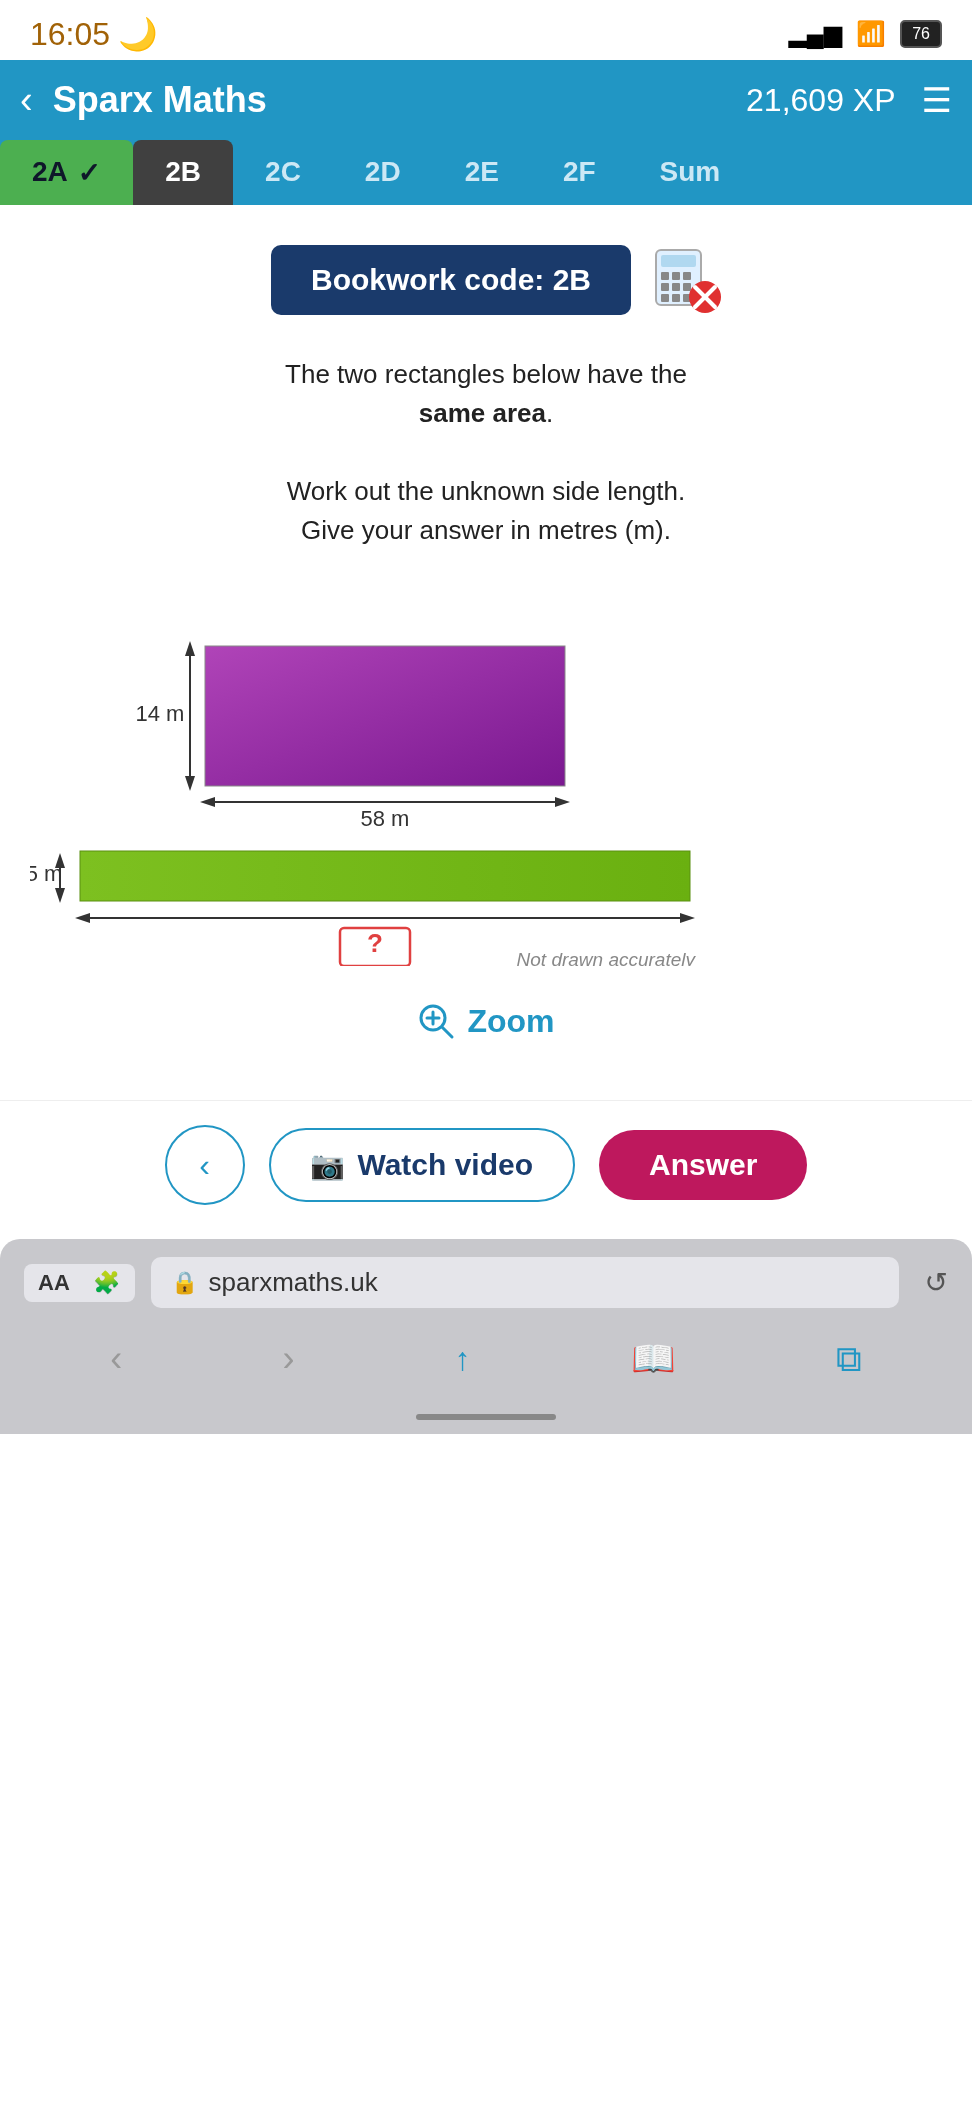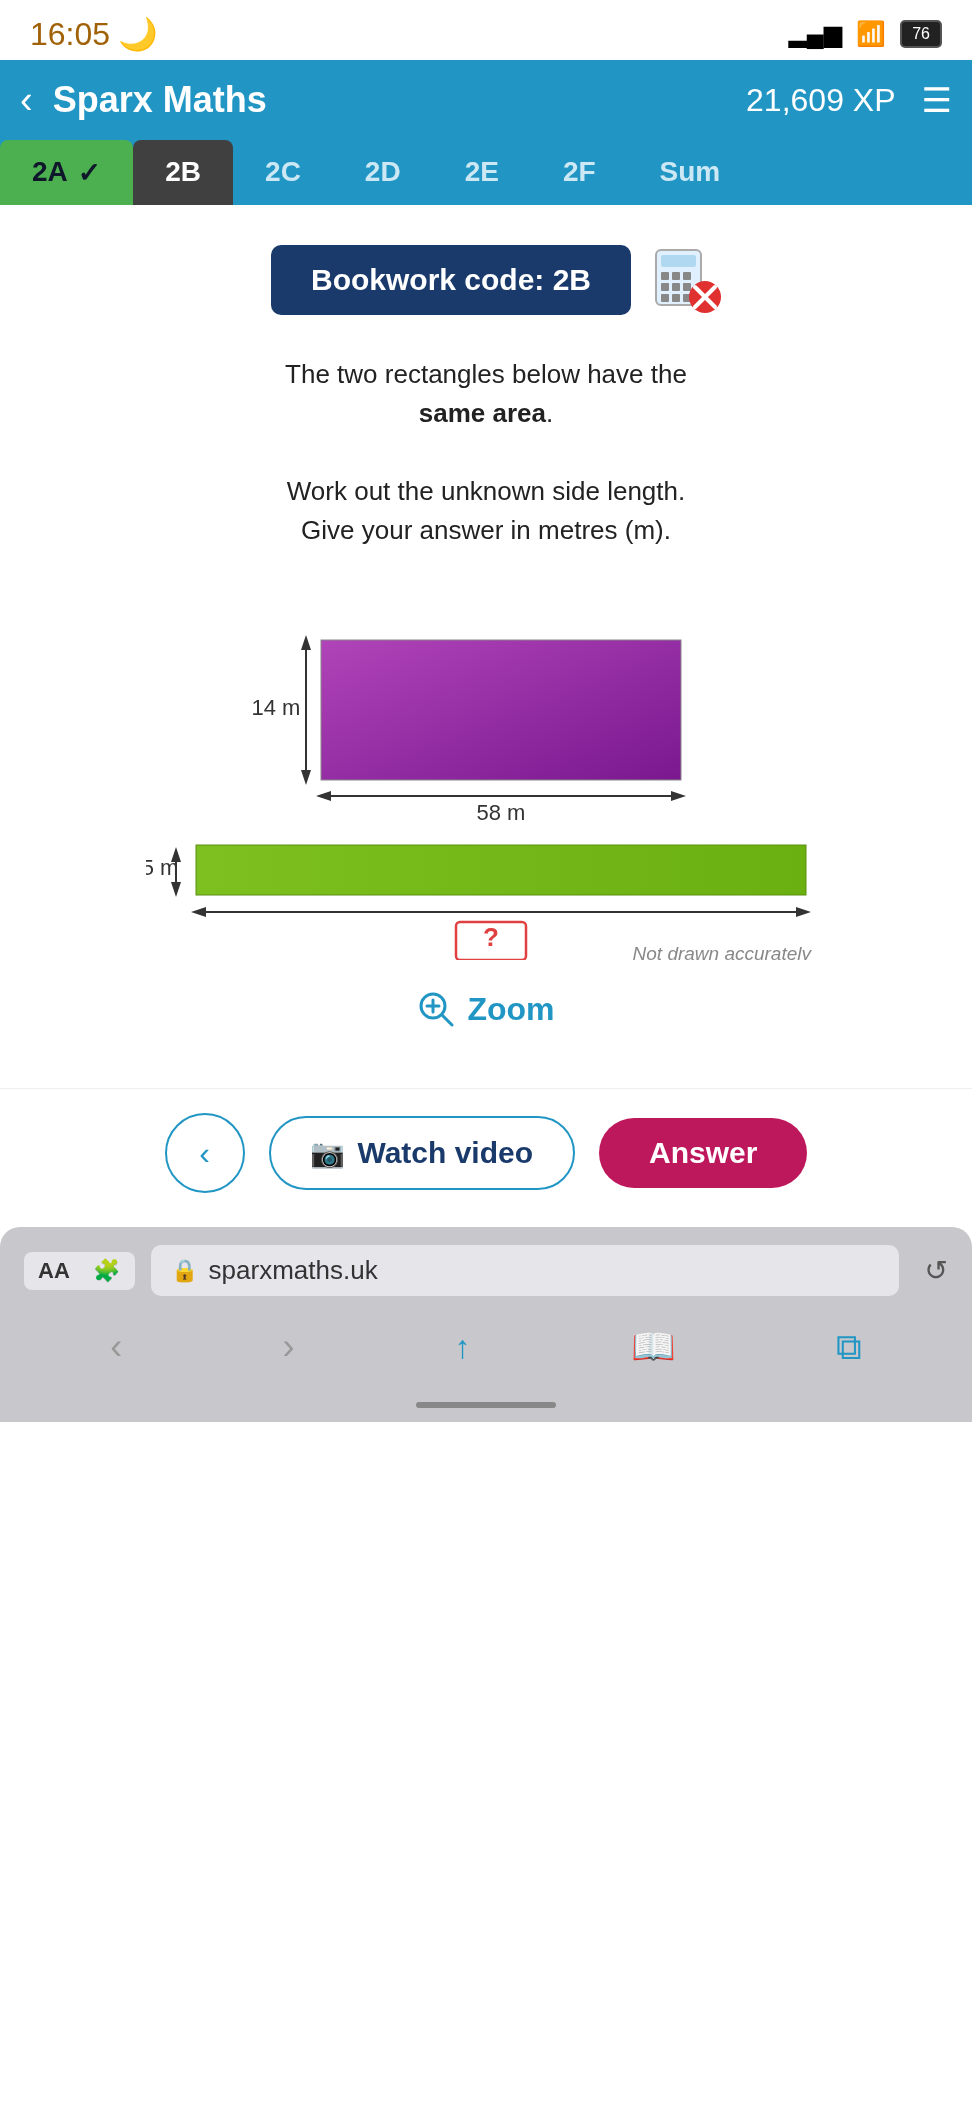--- a/index.html
+++ b/index.html
@@ -274,22 +274,22 @@
       width: 140px;
       height: 6px;
       background: #888;
       border-radius: 3px;
     }
 
     
     .diagram-svg-wrapper {
       width: 100%;
       display: flex;
-      justify-content: center;
-      margin: 24px 0;
+      justify-content: flex-start;
+      margin: 36px 0;
     }
   </style>
 </head>
 <body>
 
 <div class="status-bar">
   <div class="status-time">
     <span>16:05</span>
     <span>🌙</span>
   </div>

